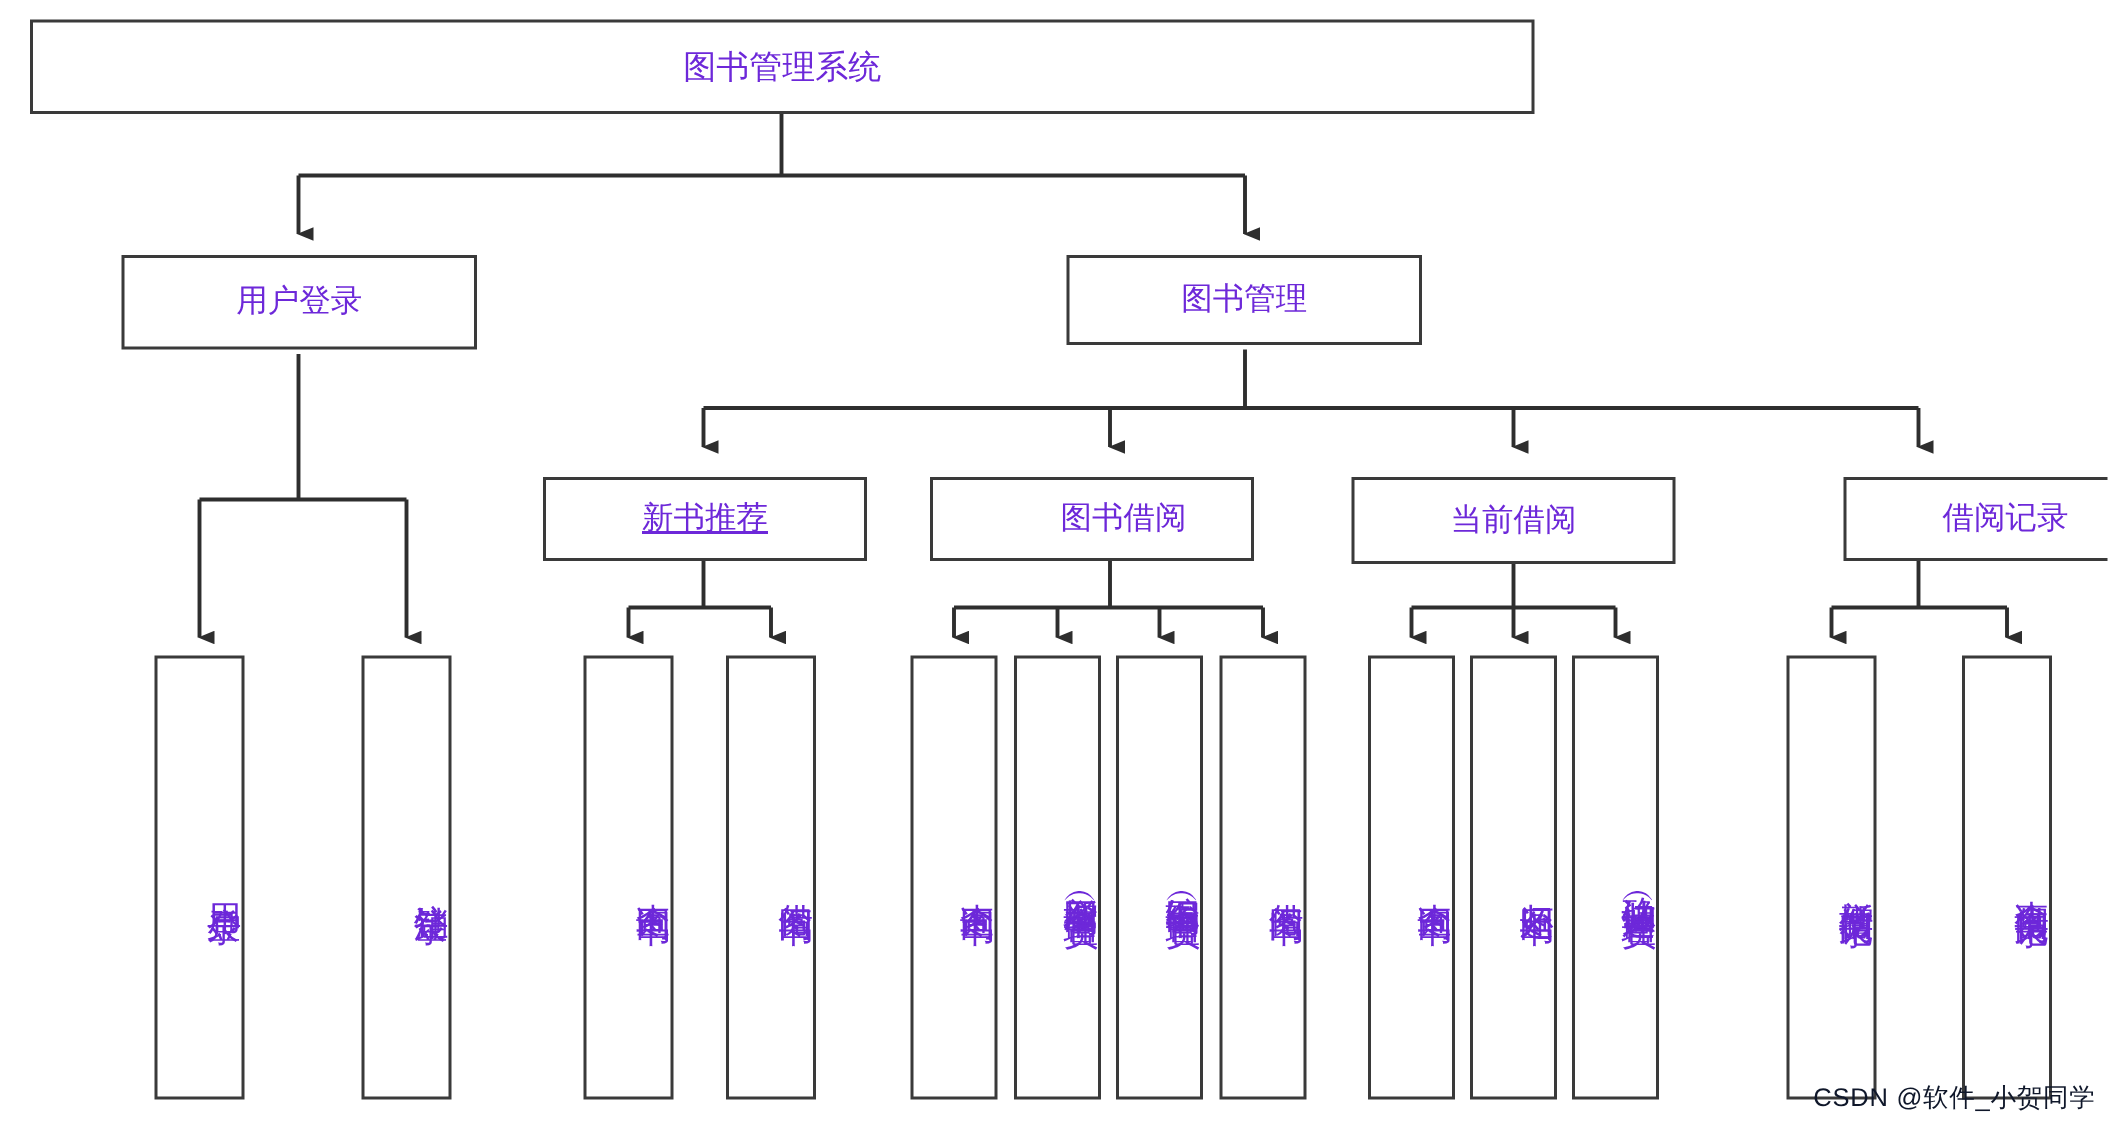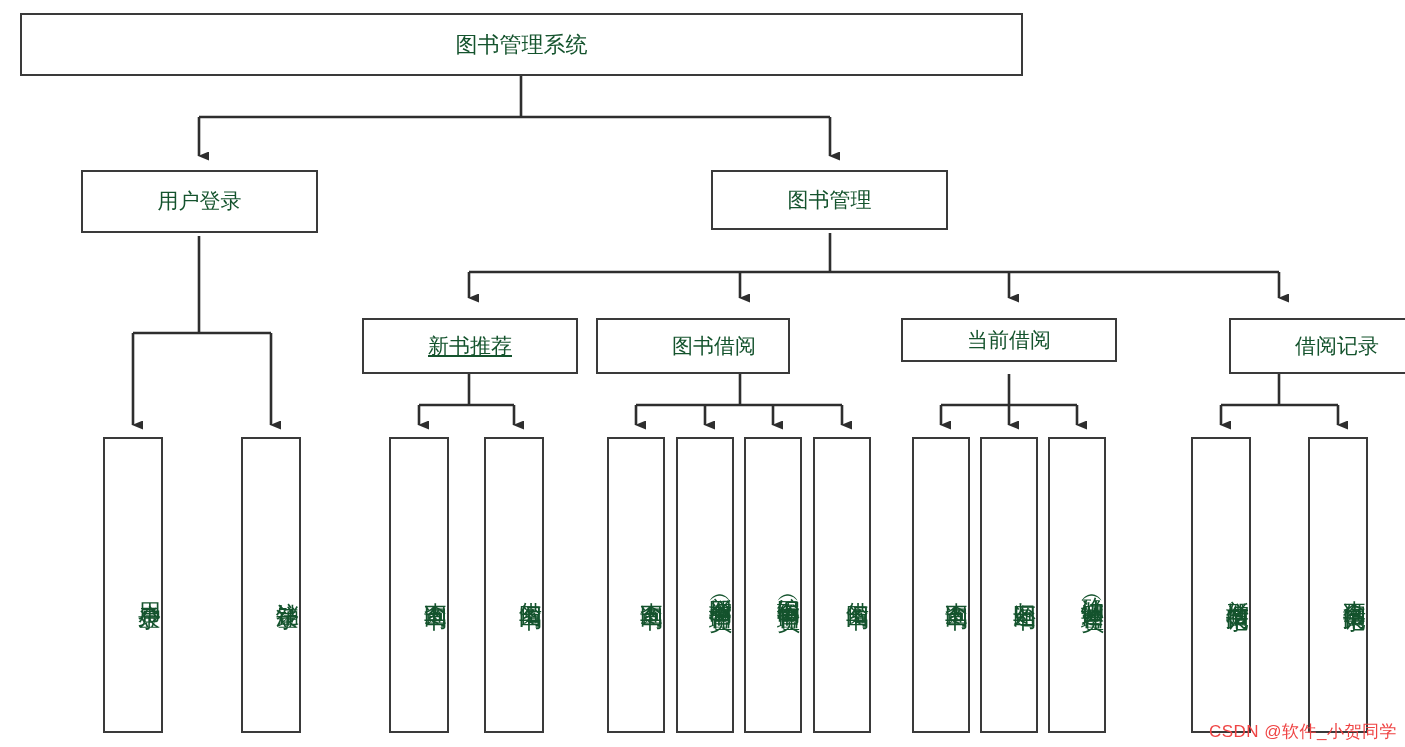--- a/index.html
+++ b/index.html
@@ -13,21 +13,21 @@
   #wires{position:absolute;left:0;top:0;width:1405px;height:747px;}
 
   .node{
     position:absolute;
     box-sizing:border-box;
     border:2px solid #3a3a3a;
     background:#ffffff;
     display:flex;
     align-items:center;
     justify-content:center;
-    color:#14532d;
+    color:#6d28d9;
   }
   .node .lbl{
     display:block;
     text-align:center;
     line-height:1.18;
     white-space:pre-wrap;
   }
   .h-node .lbl{font-size:21px;}
   .root .lbl{font-size:22px;}
   .leaf{
@@ -43,21 +43,21 @@
   }
   .leaf{
     align-items:flex-start;
     justify-content:center;
     padding-top:6px;
   }
   #watermark{
     position:absolute;
     right:8px;bottom:4px;
     font-size:17px;
-    color:#ef4444;
+    color:#0f172a;
     letter-spacing:.5px;
     white-space:nowrap;
     pointer-events:none;
   }
 </style>
 </head>
 <body>
 
 <div id="stage">
 
@@ -119,24 +119,24 @@
   <div class="node h-node" style="left:81px;top:170px;width:237px;height:63px;">
     <span class="lbl">用户登录</span>
   </div>
   <div class="node h-node" style="left:711px;top:170px;width:237px;height:60px;">
     <span class="lbl">图书管理</span>
   </div>
 
   <div class="node h-node" style="left:362px;top:318px;width:216px;height:56px;text-decoration:underline;">
     <span class="lbl">新书推荐</span>
   </div>
-  <div class="node h-node" style="left:596px;top:318px;width:194px;height:56px;padding-left:42px;">
+  <div class="node h-node" style="left:620px;top:318px;width:216px;height:56px;padding-left:42px;">
     <span class="lbl">图书借阅</span>
   </div>
-  <div class="node h-node" style="left:901px;top:318px;width:216px;height:44px;">
+  <div class="node h-node" style="left:901px;top:318px;width:216px;height:58px;">
     <span class="lbl">当前借阅</span>
   </div>
   <div class="node h-node" style="left:1229px;top:318px;width:216px;height:56px;">
     <span class="lbl">借阅记录</span>
   </div>
 
   <div class="node leaf" style="left:103px;top:437px;width:60px;height:296px;">
     <span class="lbl">用户登录</span>
   </div>
   <div class="node leaf" style="left:241px;top:437px;width:60px;height:296px;">

